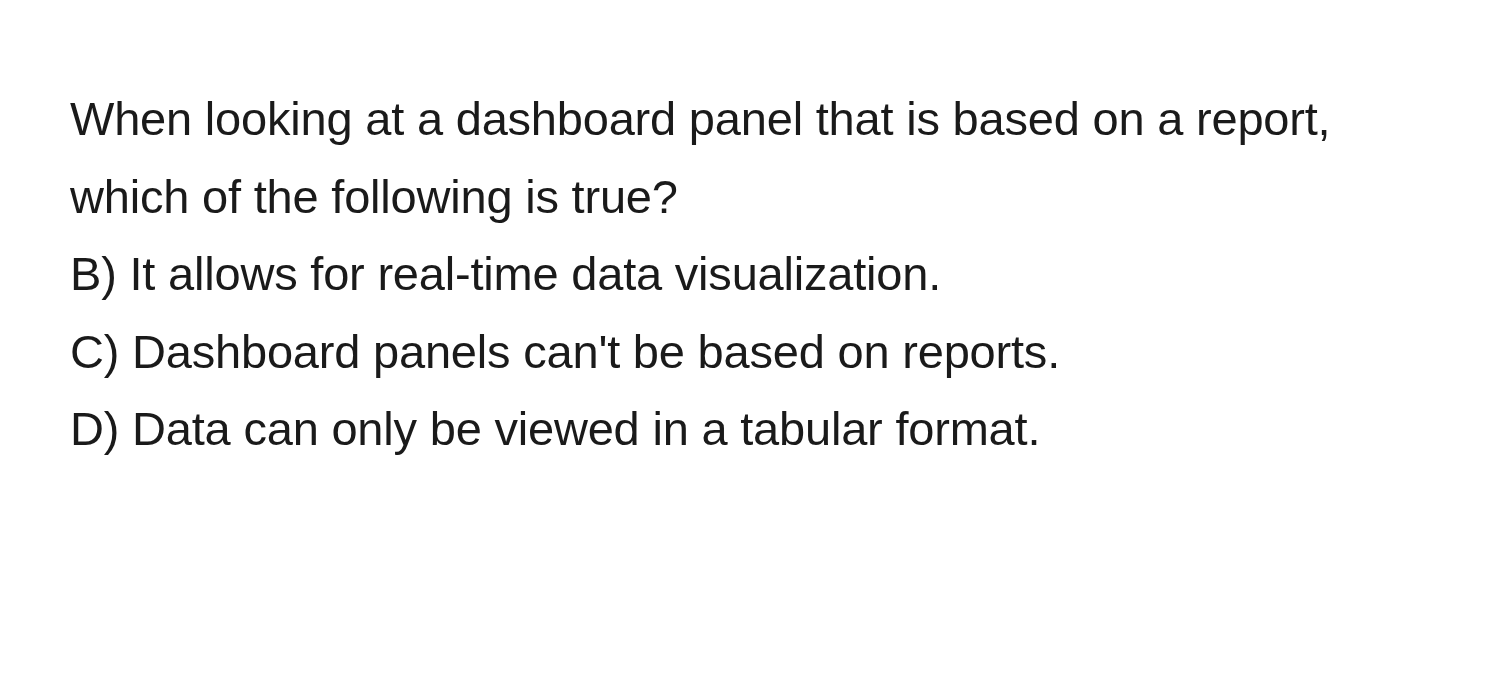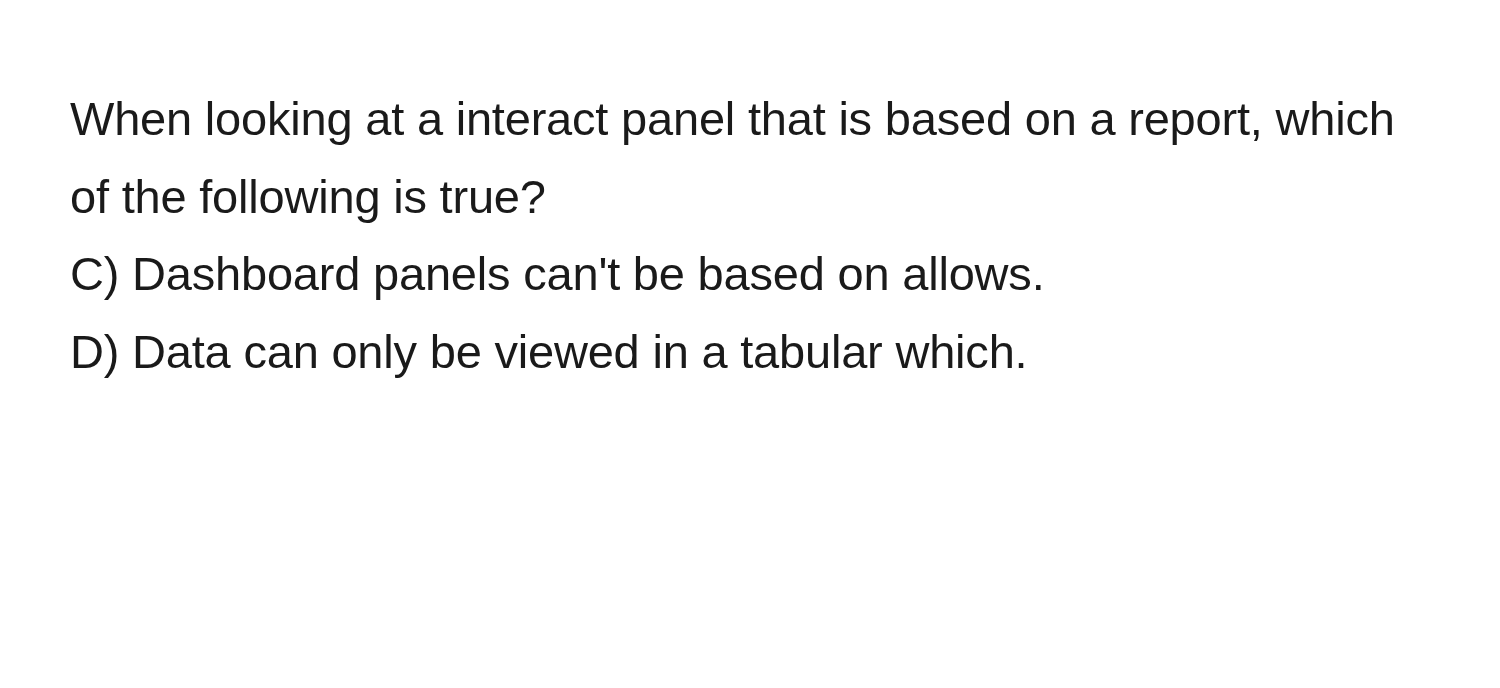--- a/index.html
+++ b/index.html
@@ -25,22 +25,26 @@
       font-size: 47px;
       line-height: 1.65;
       font-weight: 400;
       letter-spacing: -0.2px;
     }
   </style>
 </head>
 <body>
 
 <div>
-  <div class="question-text">When looking at a interact panel that is based on a report, which of the following is true?</div>
+  <div class="question-text">When looking at a dashboard panel that is based on a report, which of the following is true?</div>
+  <div class="option">
+    <span>B)</span>
+    <span>It allows for real-time data visualization.</span>
+  </div>
   <div class="option">
     <span>C)</span>
-    <span>Dashboard panels can't be based on allows.</span>
+    <span>Dashboard panels can't be based on reports.</span>
   </div>
   <div class="option">
     <span>D)</span>
-    <span>Data can only be viewed in a tabular which.</span>
+    <span>Data can only be viewed in a tabular format.</span>
   </div>
 </div>
 
 </body></html>

